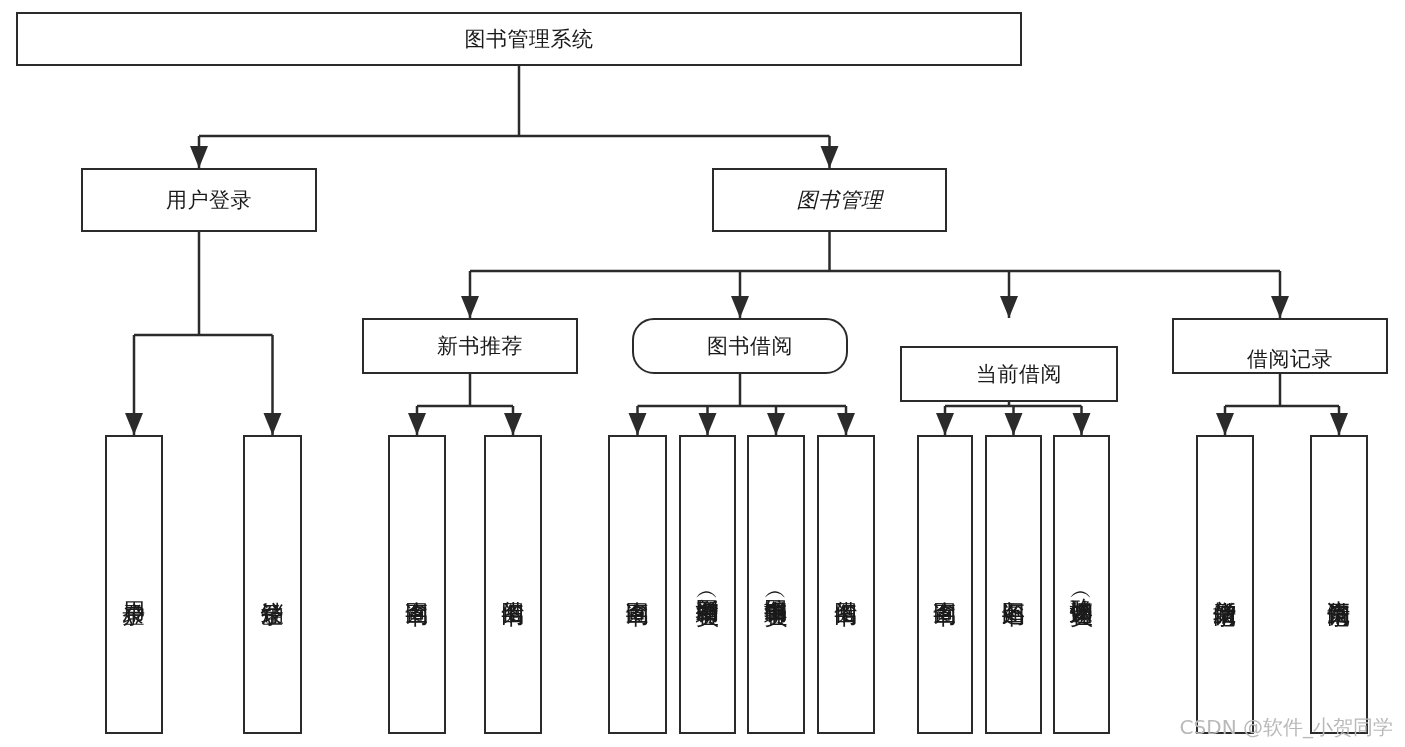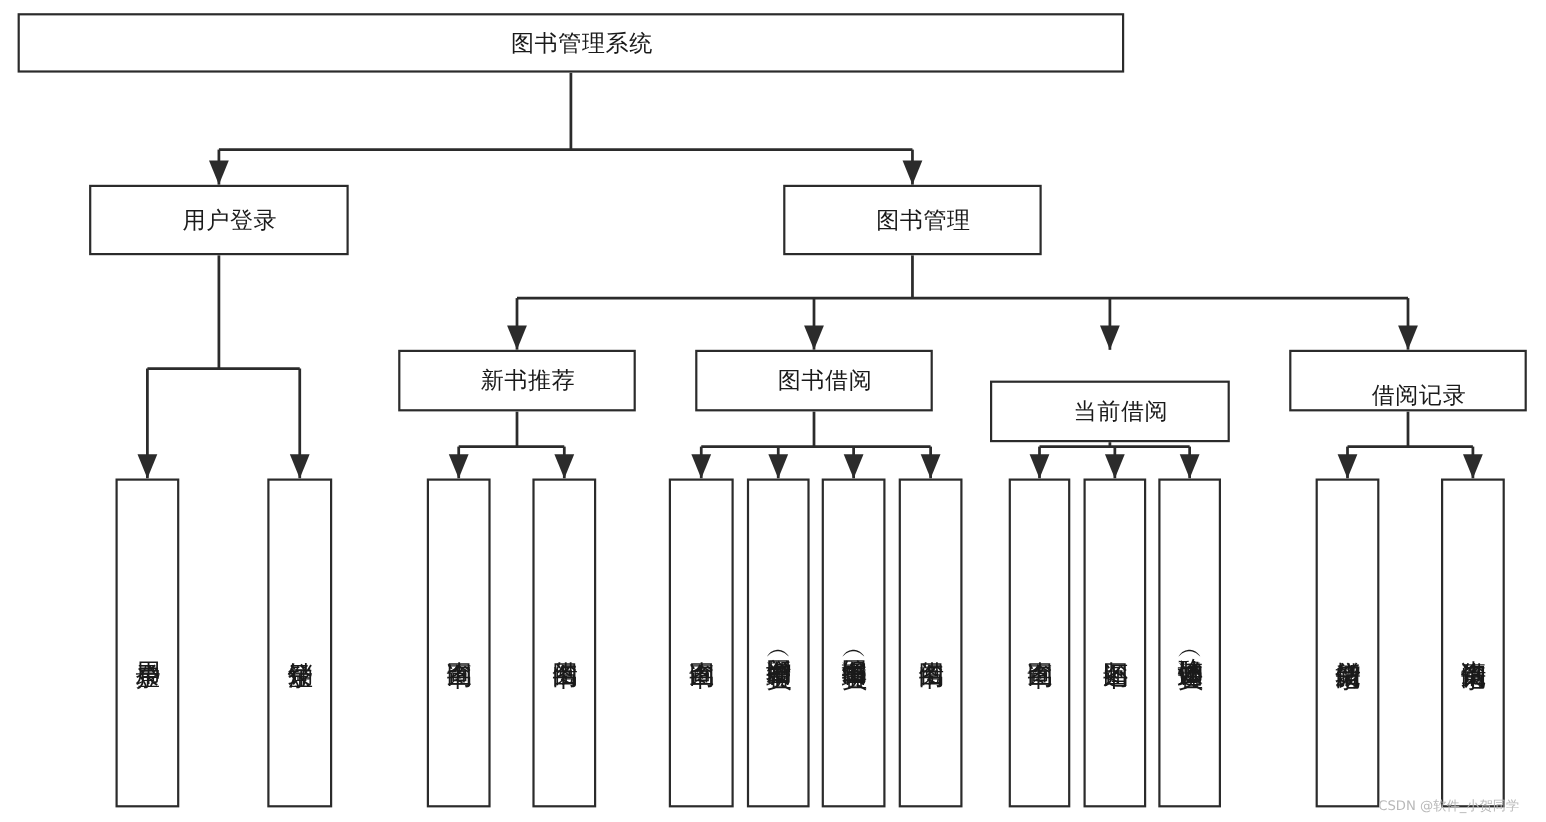--- a/index.html
+++ b/index.html
@@ -54,23 +54,23 @@
   .node.vert .label {
     writing-mode: vertical-rl;
     text-orientation: upright;
     font-size: 23px;
     line-height: 1.06;
     letter-spacing: 1px;
     white-space: nowrap;
   }
   #watermark {
     position: absolute;
-    right: 24px;
+    right: 12px;
     bottom: 6px;
-    font-size: 12px;
+    font-size: 20px;
     color: #b9b9b9;
     z-index: 3;
     white-space: nowrap;
     font-family: "DejaVu Sans", "Liberation Sans", sans-serif;
   }
 </style>
 </head>
 <body>
 
 <div id="stage">
@@ -128,27 +128,27 @@
       <line x1="1339" y1="406" x2="1339" y2="435" stroke="#2b2b2b" stroke-width="2.5"></line>
       <polygon points="1330,413 1348,413 1339,435" fill="#2b2b2b"></polygon>
     </svg>
   <div id="nodes">
       <div class="node horiz" style="left: 16px; top: 12px; width: 1006px; height: 54px;">
         <span class="label">图书管理系统</span>
       </div>
       <div class="node horiz" style="left: 81px; top: 168px; width: 236px; height: 64px;">
         <span class="label">用户登录</span>
       </div>
-      <div class="node horiz" style="left: 712px; top: 168px; width: 235px; height: 64px;">
+      <div class="node horiz" style="left: 712px; top: 168px; width: 235px; height: 64px; font-style: italic;">
         <span class="label">图书管理</span>
       </div>
       <div class="node horiz" style="left: 362px; top: 318px; width: 216px; height: 56px; justify-content: center;">
         <span class="label">新书推荐</span>
       </div>
-      <div class="node horiz" style="left: 632px; top: 318px; width: 216px; height: 56px;">
+      <div class="node horiz" style="left: 632px; top: 318px; width: 216px; height: 56px; border-radius: 22px;">
         <span class="label">图书借阅</span>
       </div>
       <div class="node horiz" style="left: 900px; top: 318px; width: 218px; height: 56px; margin-top: 28px;">
         <span class="label">当前借阅</span>
       </div>
       <div class="node horiz" style="left: 1172px; top: 318px; width: 216px; height: 56px; align-items: flex-end;">
         <span class="label">借阅记录</span>
       </div>
       <div class="node vert" style="left: 105px; top: 435px; width: 58px; height: 299px;">
         <span class="label">用户登录</span>

